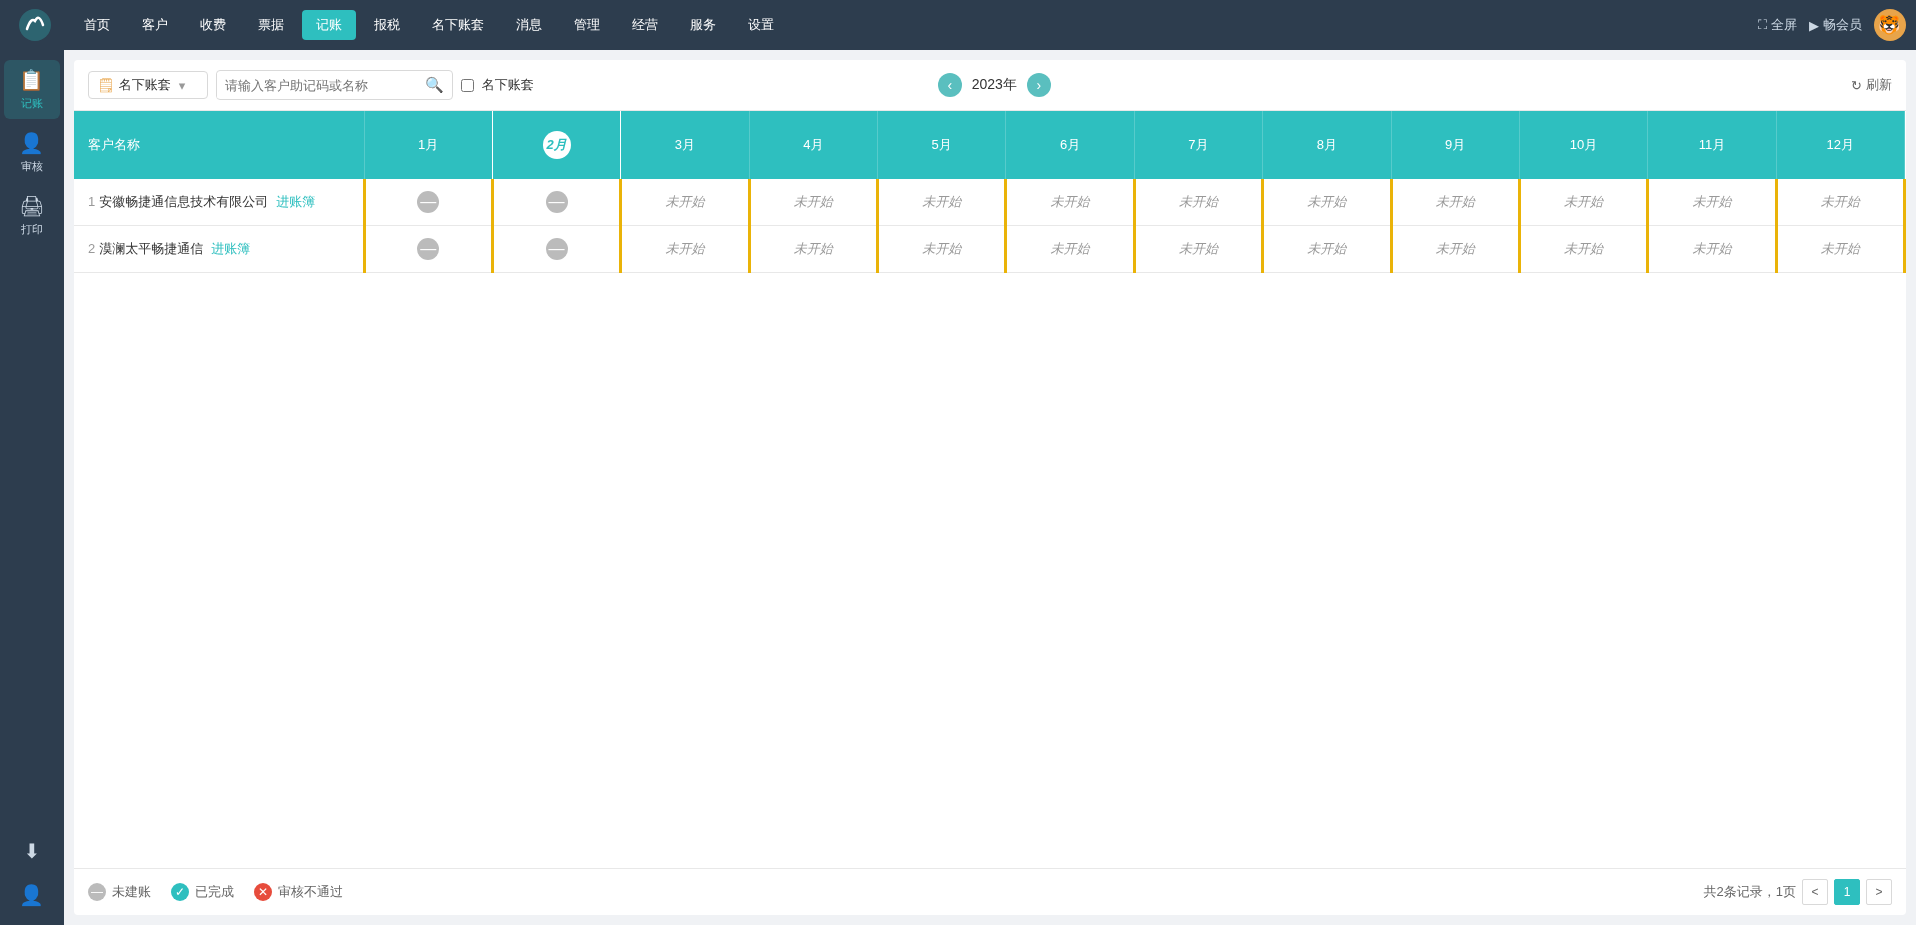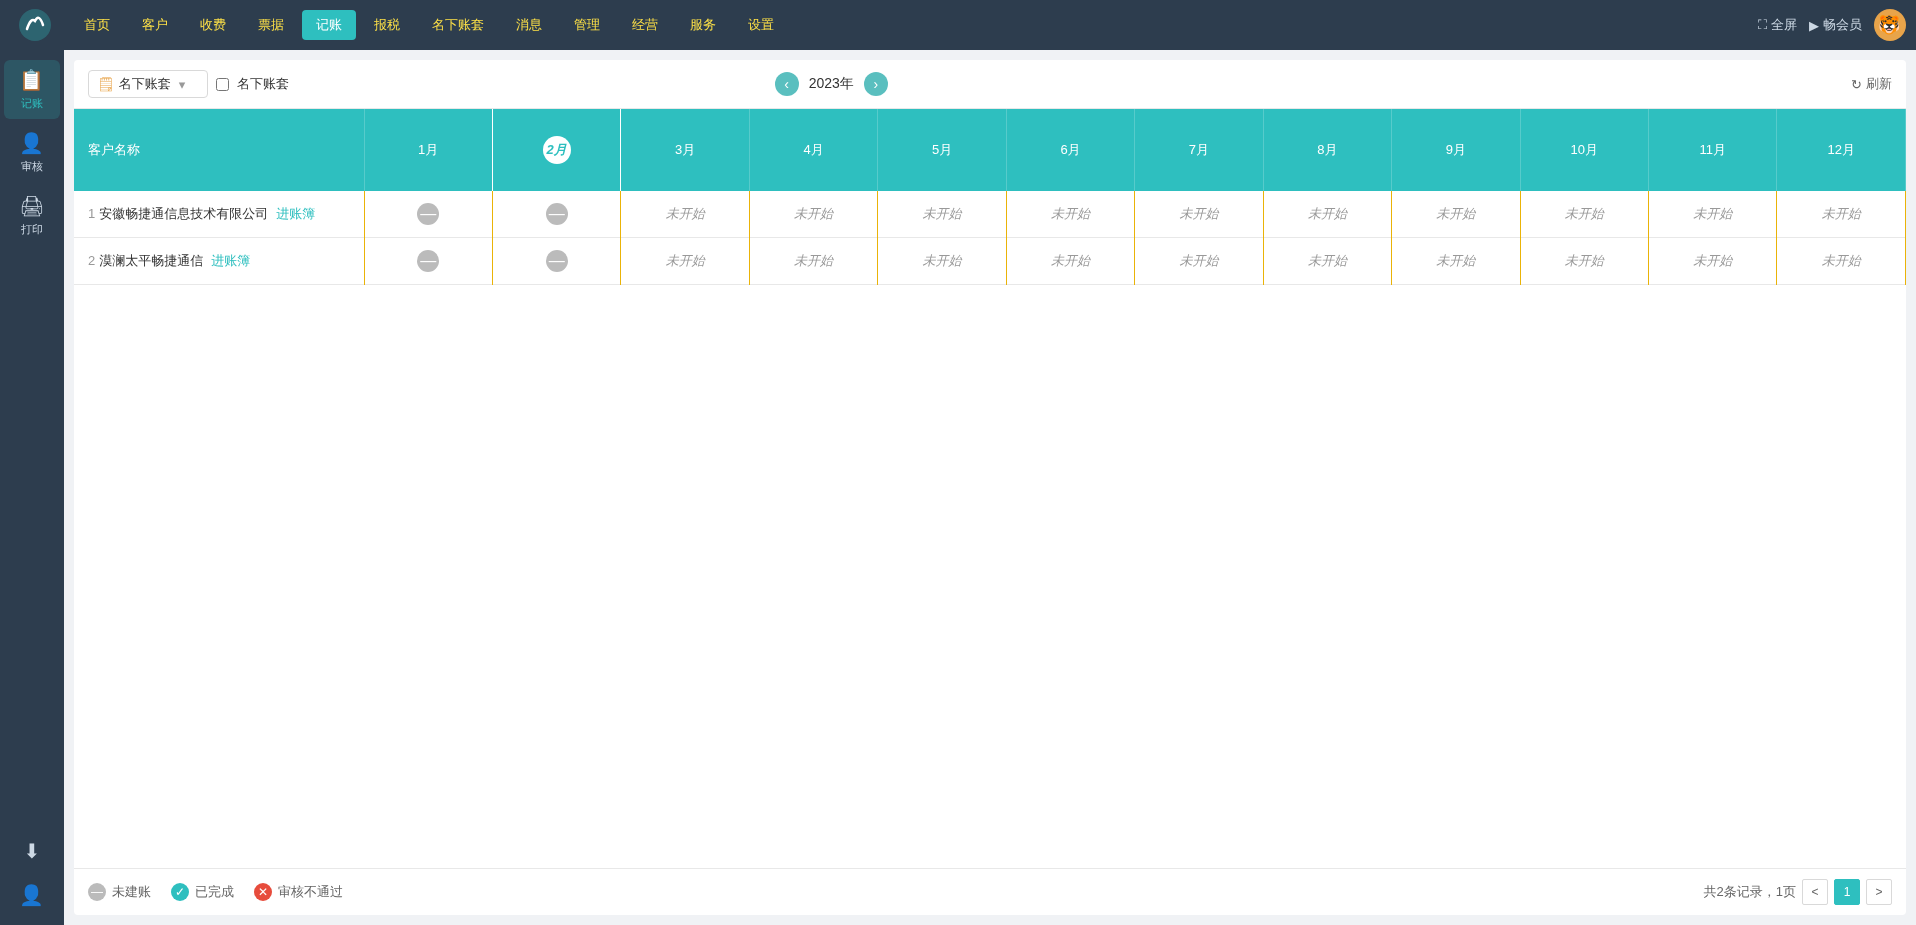--- a/index.html
+++ b/index.html
@@ -25,21 +25,21 @@
       width: 32px;
       height: 32px;
     }
     .top-nav-items {
       display: flex;
       align-items: center;
       flex: 1;
       gap: 4px;
     }
     .nav-item {
-      color: #fde047;
+      color: #ffffff;
       padding: 6px 14px;
       border-radius: 4px;
       cursor: pointer;
       font-size: 13px;
       white-space: nowrap;
     }
     .nav-item.active {
       background: #2ebfbf;
       color: #fff;
     }
@@ -230,21 +230,21 @@
     table {
       width: 100%;
       border-collapse: collapse;
       table-layout: fixed;
     }
     thead tr {
       background: #2ebfbf;
       color: #fff;
     }
     thead th {
-      padding: 27px 8px;
+      padding: 20px 8px;
       text-align: center;
       font-weight: normal;
       font-size: 13px;
       border-right: 1px solid rgba(255,255,255,0.2);
       margin-left: 22px;
     }
     thead th:first-child {
       text-align: left;
       padding-left: 14px;
     }
@@ -264,21 +264,21 @@
       font-weight: bold;
     }
     tbody tr {
       border-bottom: 1px solid #e8e8e8;
     }
     tbody td {
       padding: 12px 1px;
       text-align: center;
       font-size: 13px;
       color: #666;
-      border-right: 1px solid #eab308;
+      border-right: 3px solid #eab308;
     }
     tbody td:first-child {
       text-align: left;
       padding-left: 14px;
       color: #333;
     }
     .link-btn {
       color: #2ebfbf;
       cursor: pointer;
       margin-left: 8px;
@@ -416,20 +416,24 @@
 
   <div class="content-area">
     <div class="page-container">
 
       <div class="toolbar">
         <div class="employee-select">
           <span class="employee-icon">🗒</span>
           <span>名下账套</span>
           <span style="margin-left:4px;color:#999;">▾</span>
         </div>
+        <div class="search-input-wrap">
+          <input class="search-input" type="text" placeholder="请输入客户助记码或名称" style="">
+          <button class="search-btn">🔍</button>
+        </div>
         <label class="checkbox-wrap">
           <input type="checkbox" style="cursor: pointer;">
           <span>名下账套</span>
         </label>
         <div class="year-nav">
           <button class="year-nav-btn">‹</button>
           <span class="year-label">2023年</span>
           <button class="year-nav-btn">›</button>
         </div>
         <div class="refresh-btn">

